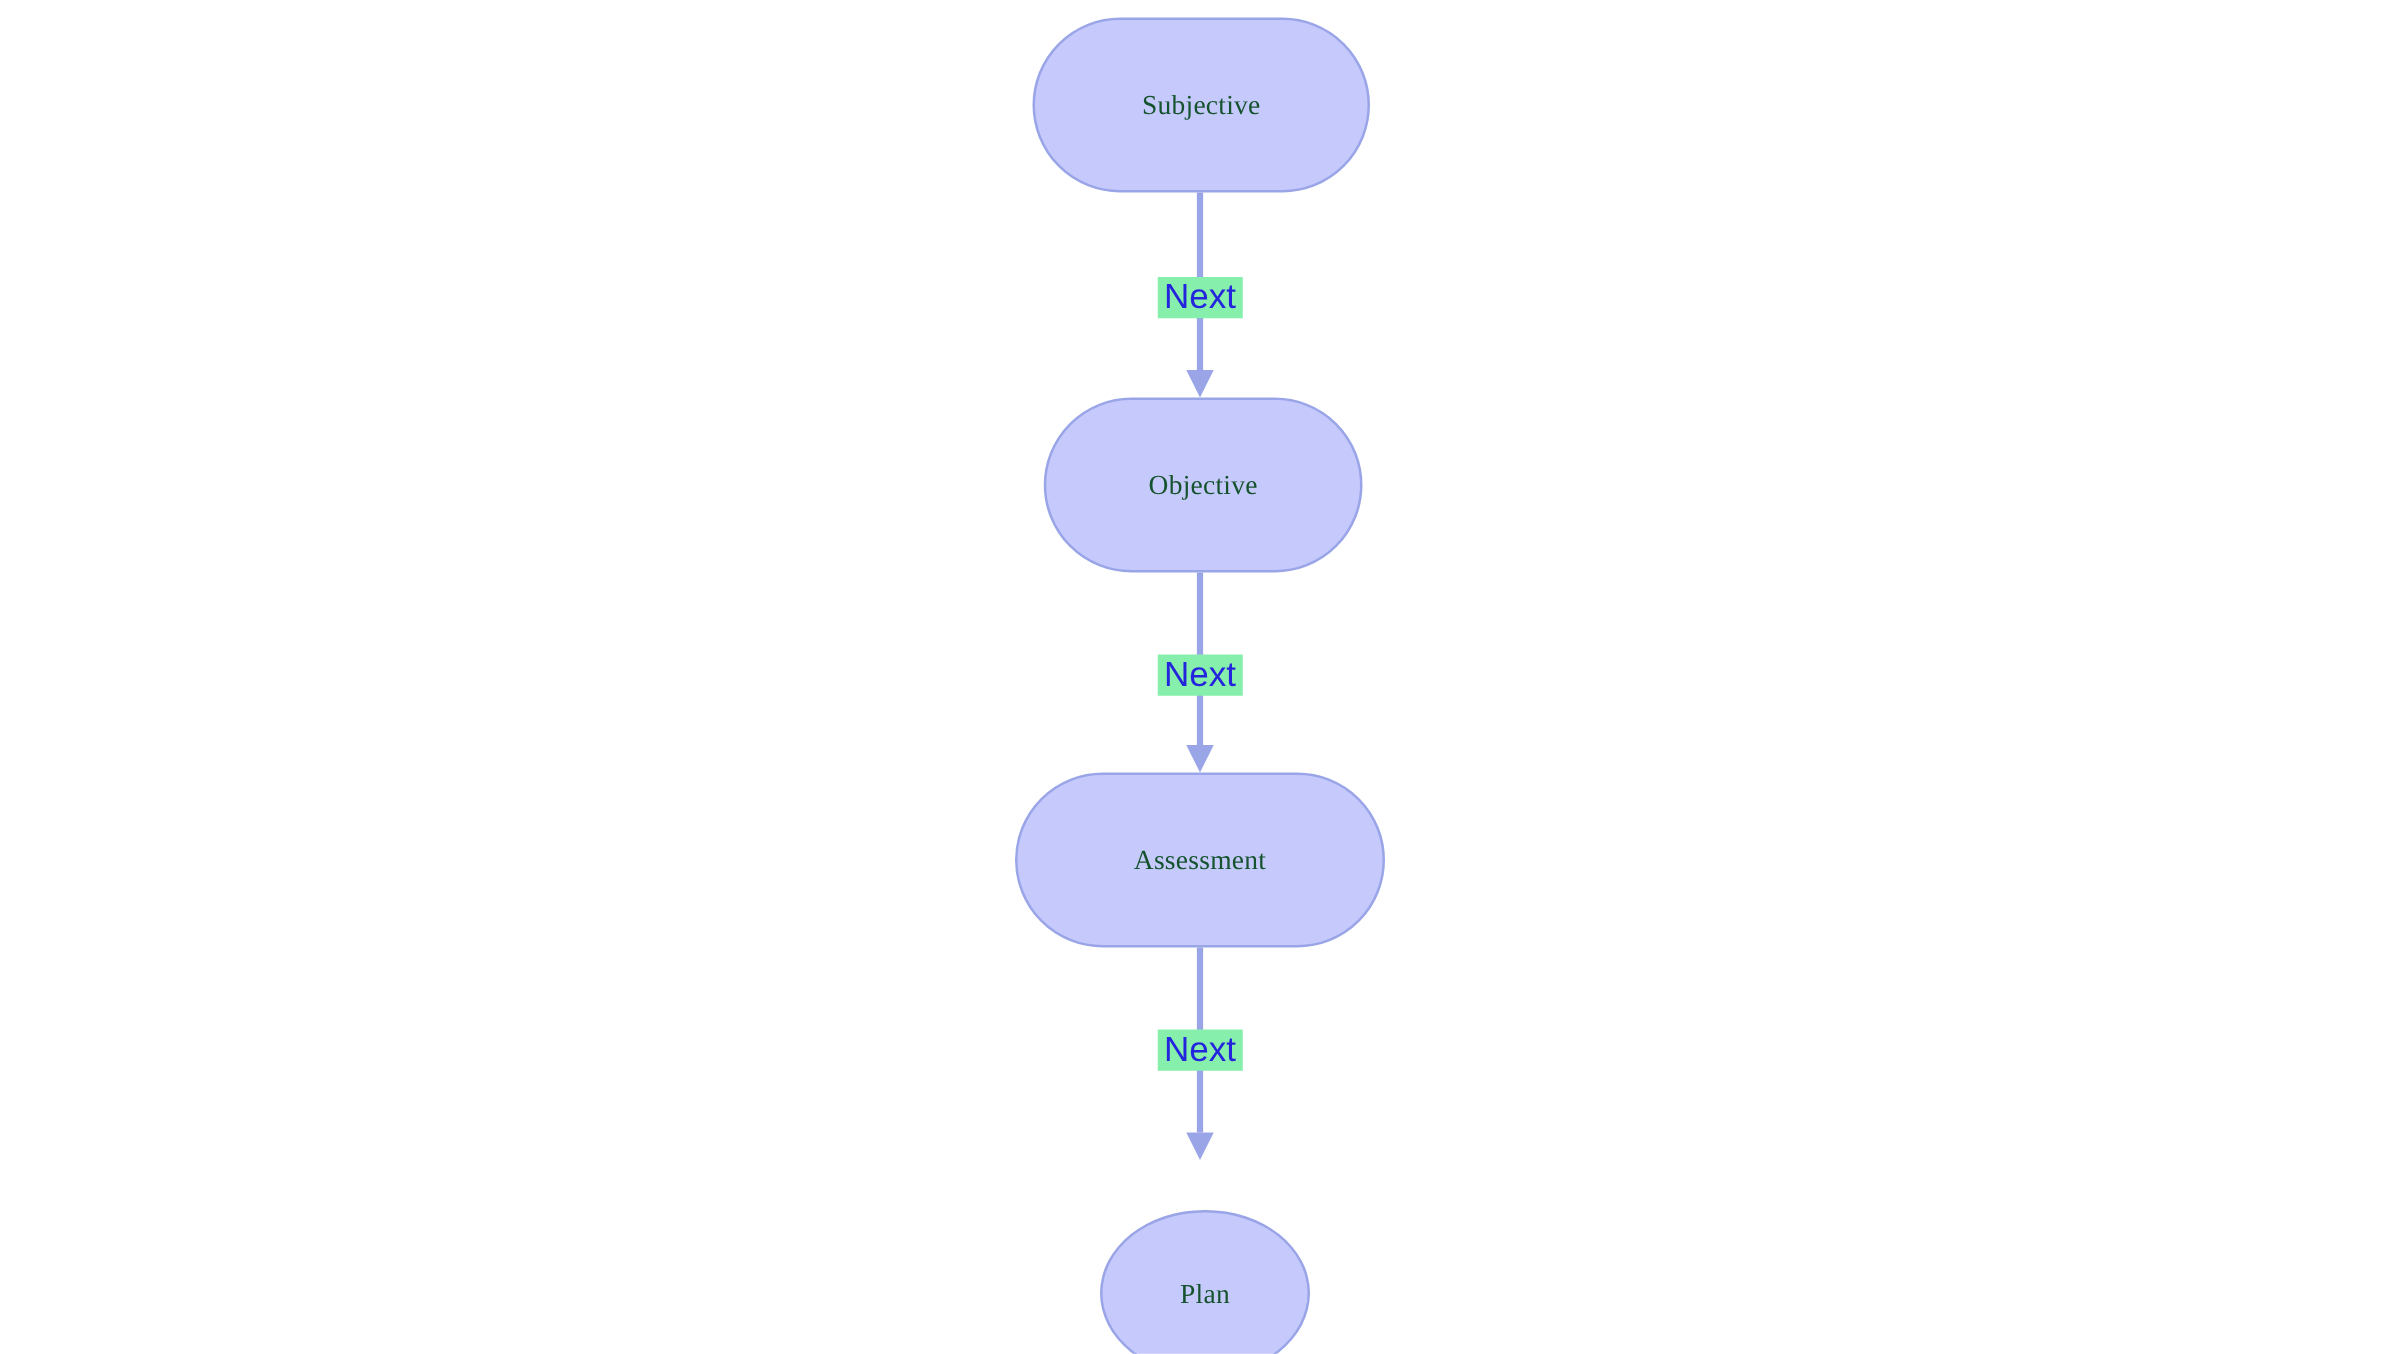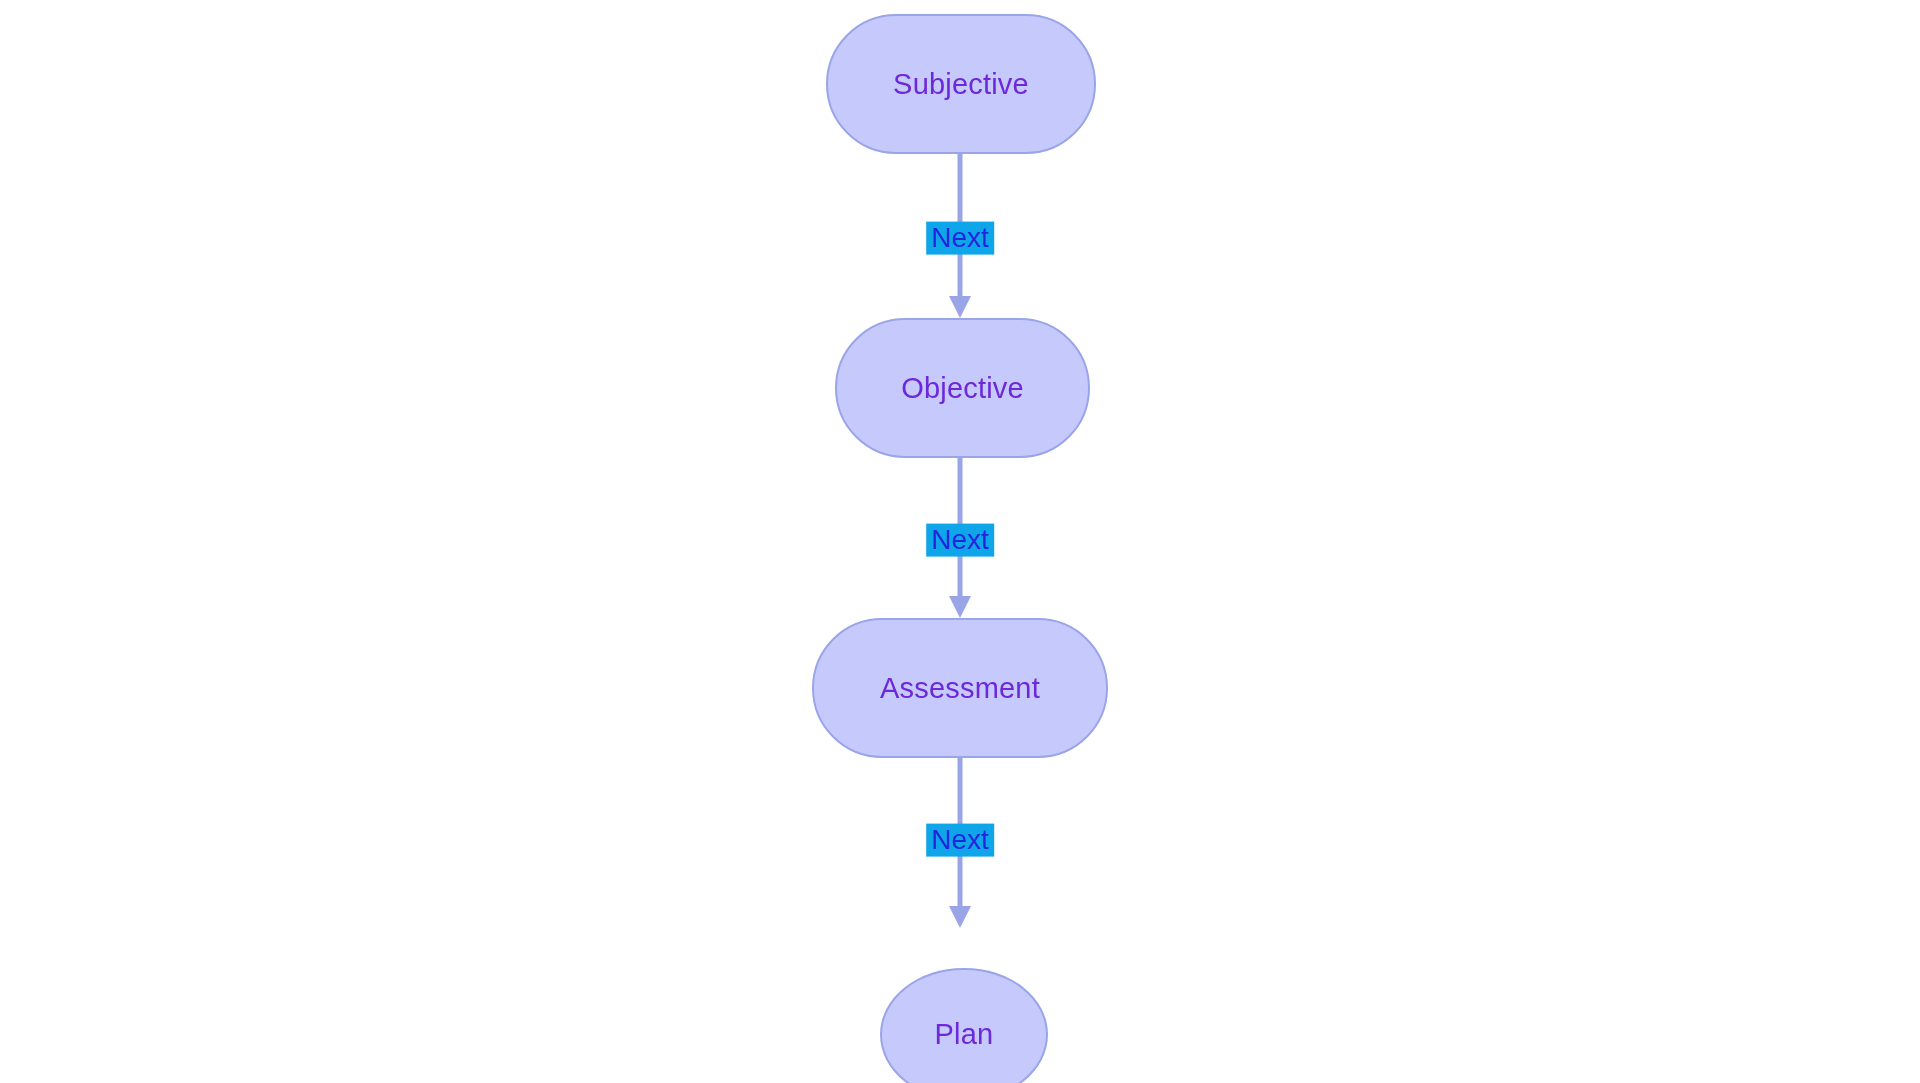--- a/index.html
+++ b/index.html
@@ -36,24 +36,24 @@
     position: absolute;
     box-sizing: border-box;
     display: flex;
     align-items: center;
     justify-content: center;
     background: #c6c9fc;
     border: 2px solid #9aa5e8;
     border-radius: 70px;
   }
   .node-label {
-    font-family: Liberation Sans, sans-serif;
-    font-size: 29px;
+    font-family: Liberation Serif, serif;
+    font-size: 22px;
     font-weight: 400;
-    color: #6d28d9;
+    color: #14532d;
     letter-spacing: 0.2px;
     white-space: nowrap;
     line-height: 1;
   }
 
   #node-subjective {
     left: 826px;  top: 14px;
     width: 270px; height: 140px;
     border-radius: 70px;
   }
@@ -73,21 +73,21 @@
     border-radius: 84px / 67px;
   }
 
   
   .edge-label {
     position: absolute;
     font-family: "Liberation Sans", sans-serif;
     font-size: 28px;
     font-weight: 400;
     color: #2424dd;
-    background: #0ea5e9;
+    background: #86efac;
     padding: 1px 5px;
     white-space: nowrap;
     line-height: 1.1;
     transform: translate(-50%, -50%);
   }
   #edge-label-1 { left: 960px; top: 238px; }
   #edge-label-2 { left: 960px; top: 540px; }
   #edge-label-3 { left: 960px; top: 840px; }
 </style>
 </head>

